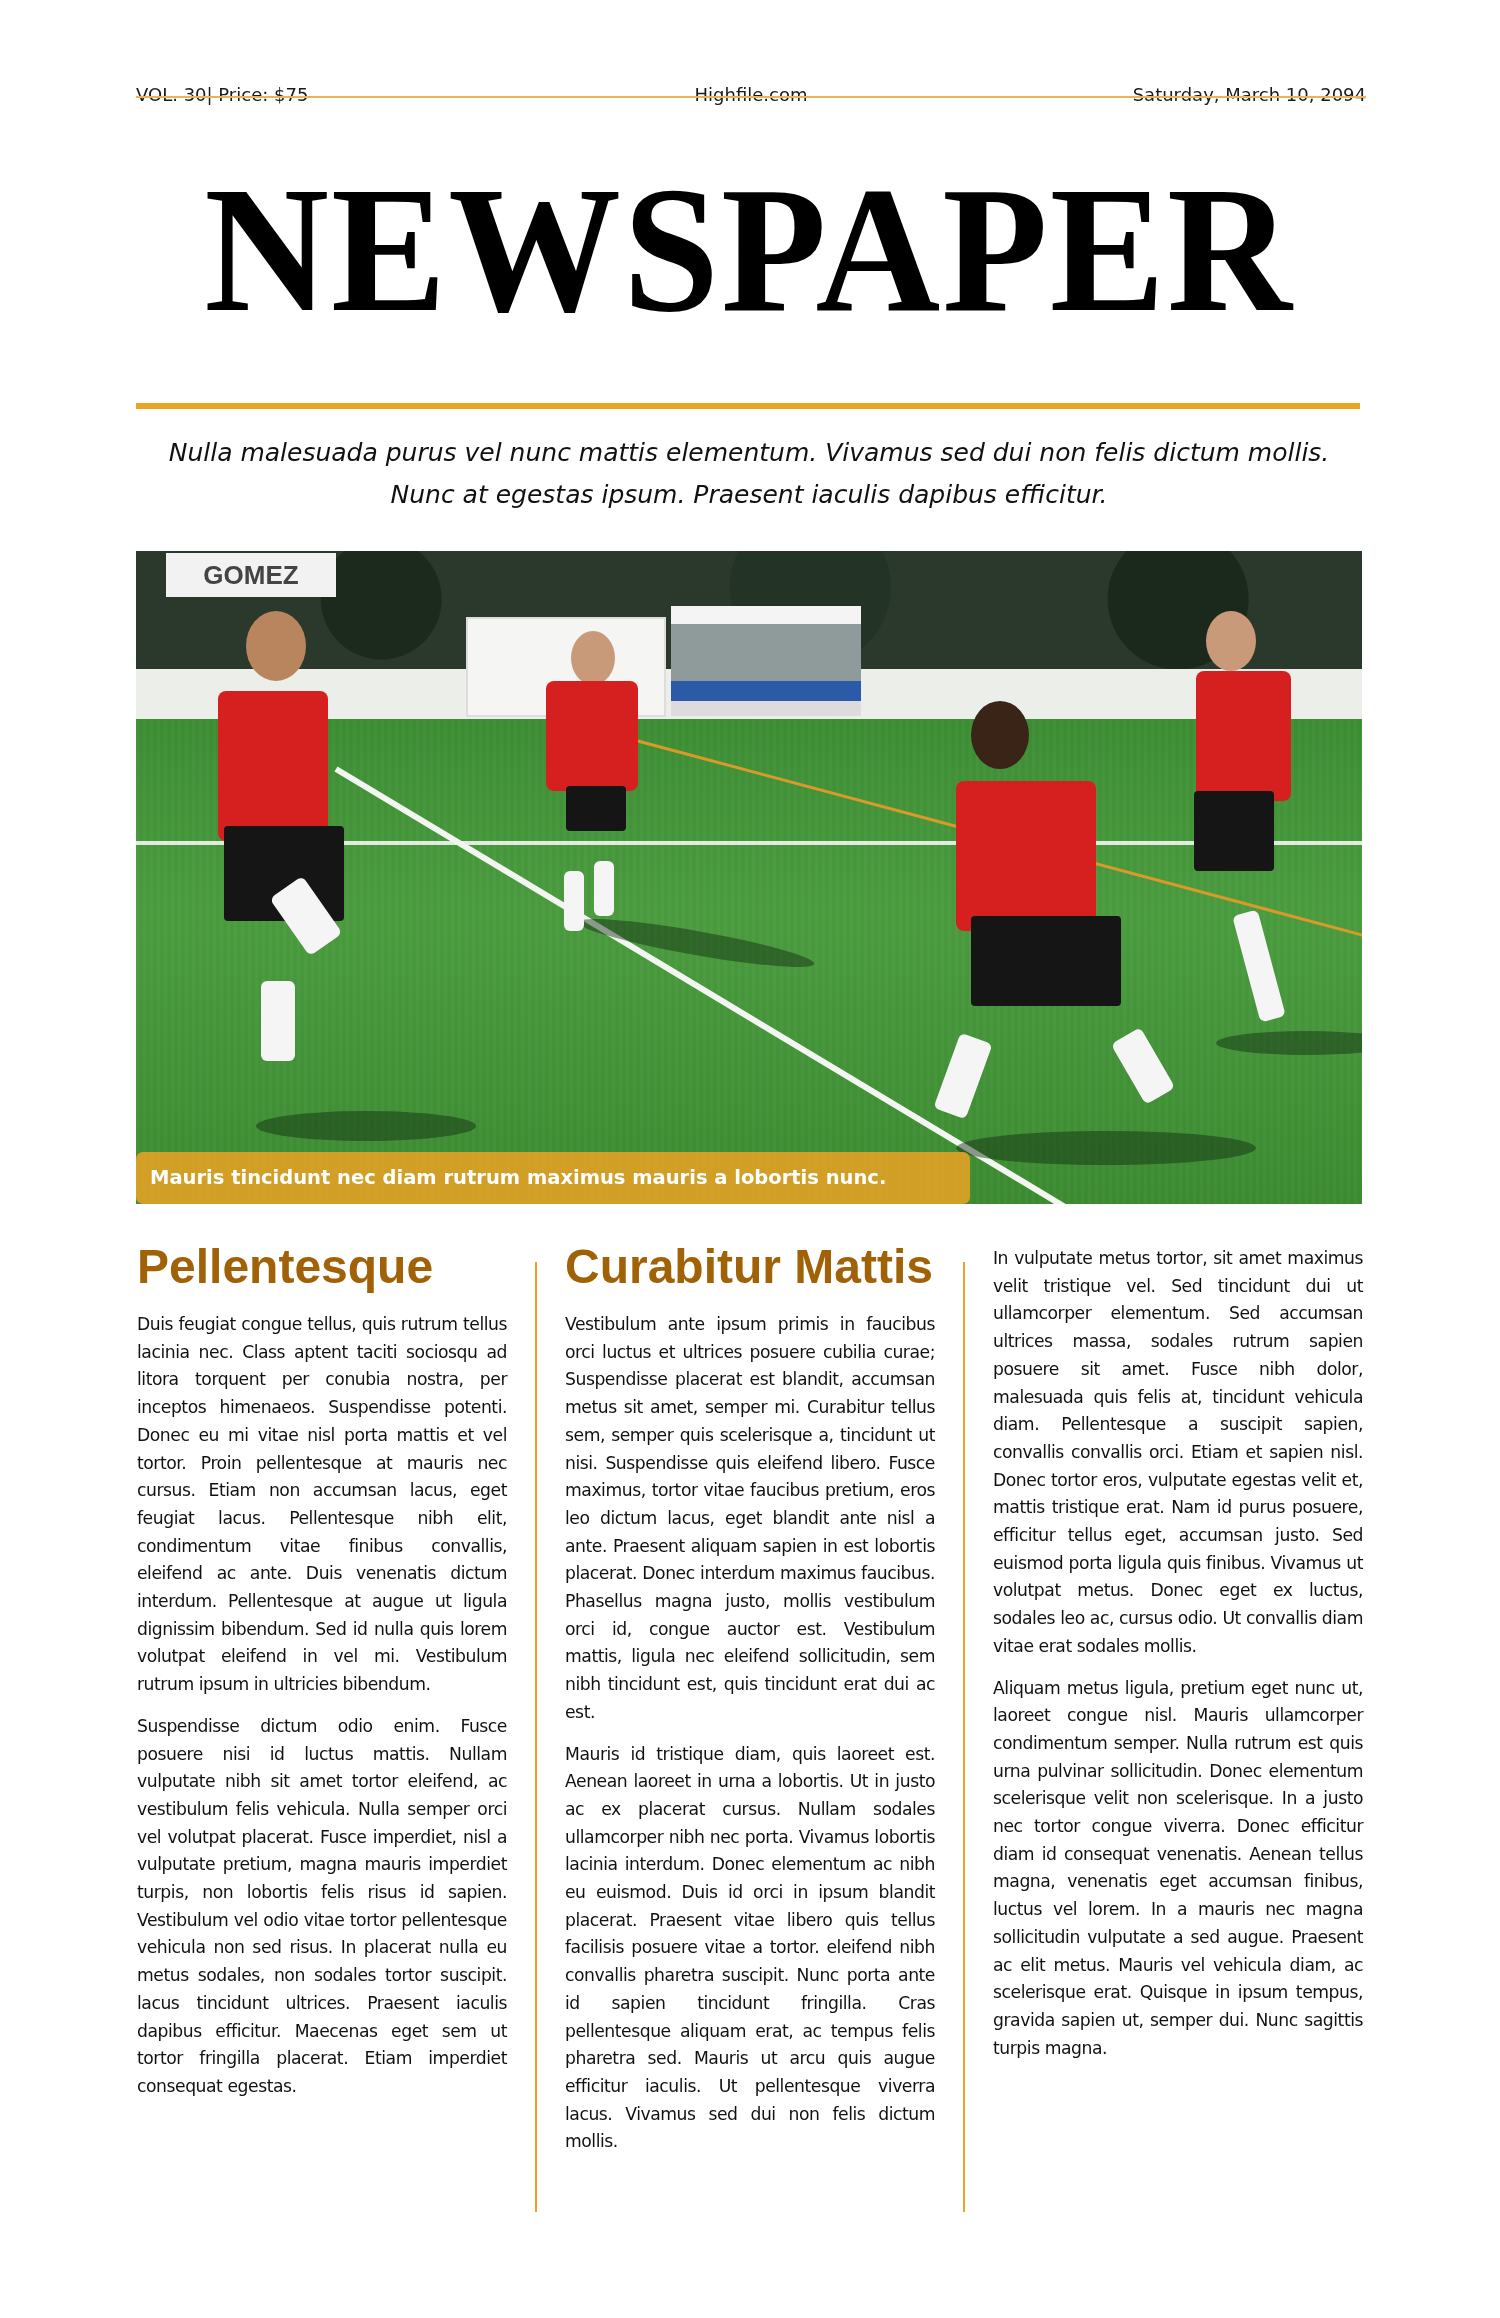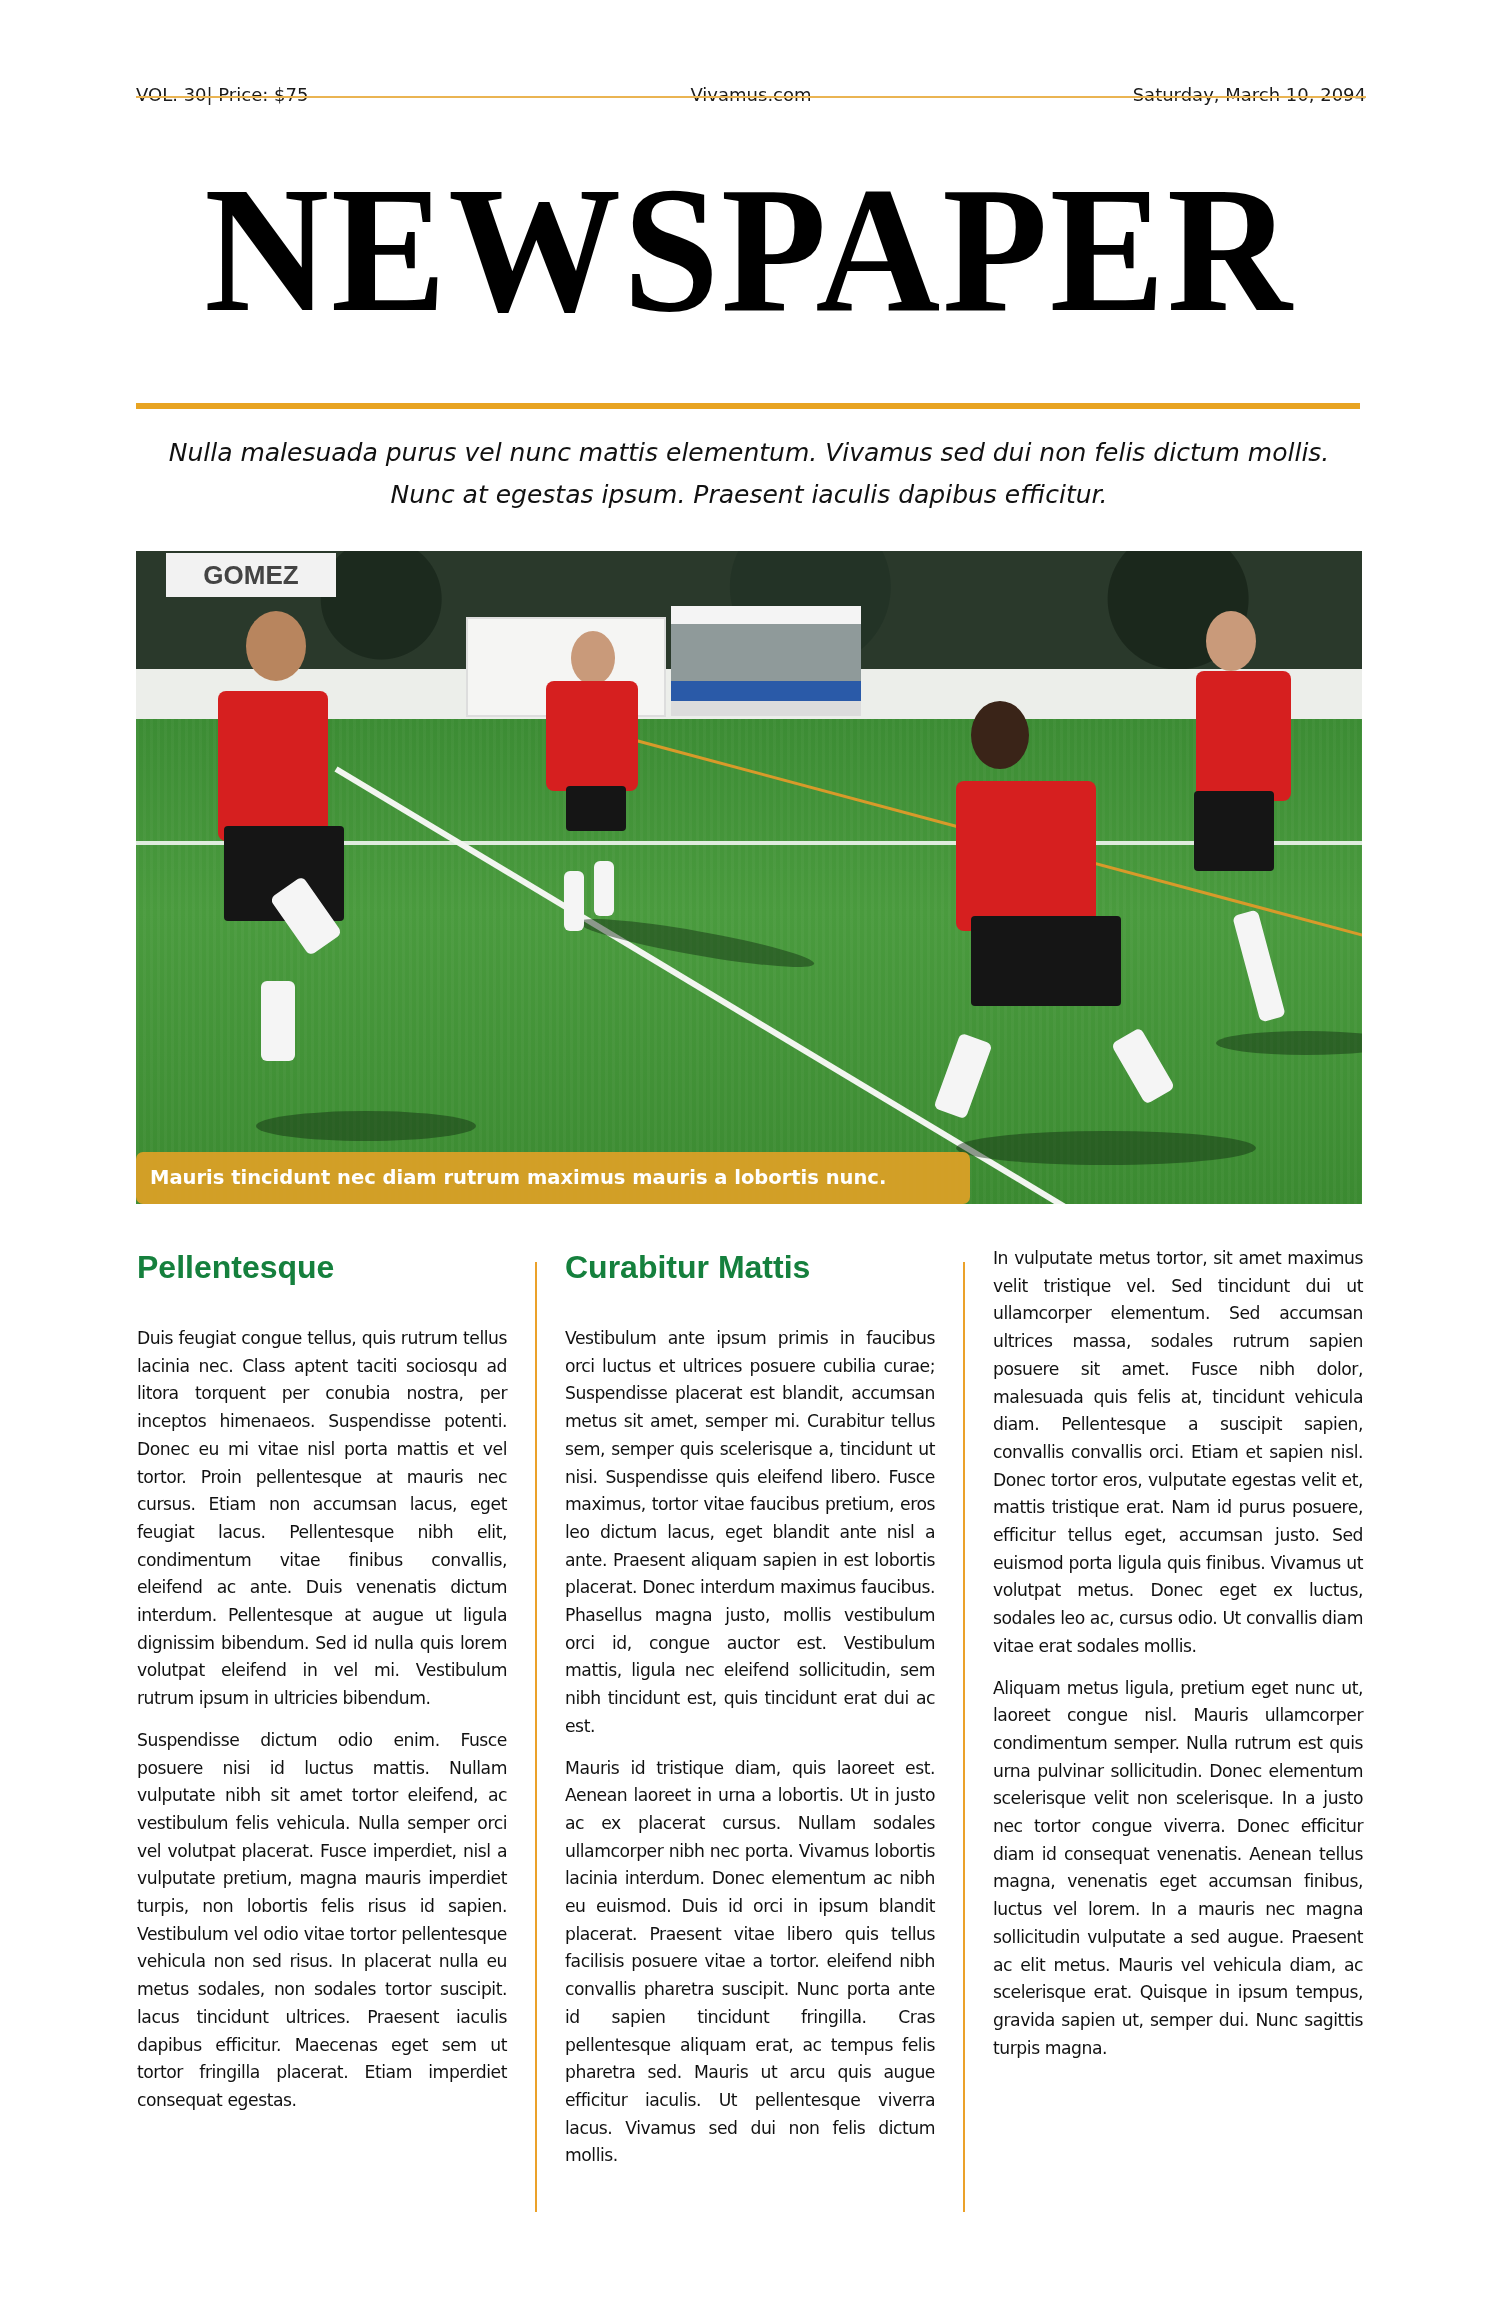--- a/index.html
+++ b/index.html
@@ -51,31 +51,31 @@
     color: #fff; font-family: "DejaVu Sans", sans-serif; font-weight: 700; font-size: 19.5px; line-height: 52px; padding-left: 14px; white-space: nowrap; border-radius: 7px; }
 
   .columns { position: absolute; left: 136px; top: 1245px; width: 1226px; height: 970px; }
   .col { position: absolute; top: 0; width: 370px; }
   .col.c1 { left: 1px; }
   .col.c2 { left: 429px; }
   .col.c3 { left: 857px; }
   .divider { position: absolute; top: 17px; width: 2px; height: 950px; background: #eba12a; }
   .divider.d1 { left: 399px; }
   .divider.d2 { left: 827px; }
-  .col h2 { font-family: "Liberation Sans", sans-serif; font-weight: 700; font-size: 32px; line-height: 44px;
-    color: #15803d; margin-bottom: 36px; white-space: nowrap; }
+  .col h2 { font-family: "Liberation Sans", sans-serif; font-weight: 700; font-size: 48px; line-height: 44px;
+    color: #a16207; margin-bottom: 22px; white-space: nowrap; }
   .col p { font-family: "DejaVu Sans", sans-serif; font-size: 17.2px; line-height: 27.7px; color: #111;
     text-align: justify; letter-spacing: -0.45px; margin-bottom: 14px; }
 </style>
 </head>
 <body>
 
 <div class="topbar">
   <span class="left">VOL. 30| Price: $75</span>
-  <span class="center">Vivamus.com</span>
+  <span class="center">Highfile.com</span>
   <span class="right">Saturday, March 10, 2094</span>
 </div>
 <div class="topbar-rule"></div>
 
 <div class="masthead">NEWSPAPER</div>
 <div class="mast-rule"></div>
 
 <div class="tagline">Nulla malesuada purus vel nunc mattis elementum. Vivamus sed dui non felis dictum mollis. Nunc at egestas ipsum. Praesent iaculis dapibus efficitur.</div>
 
 <div class="photo">

